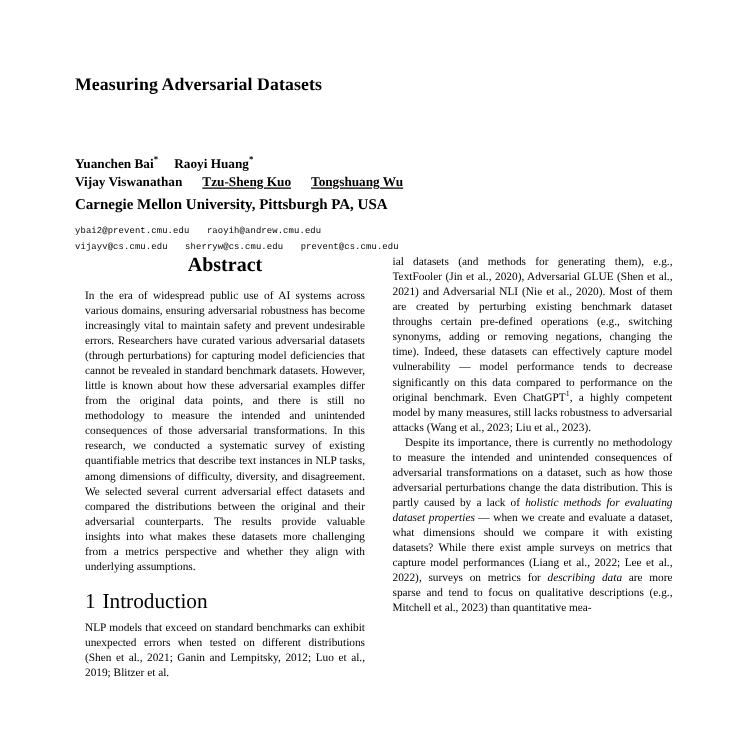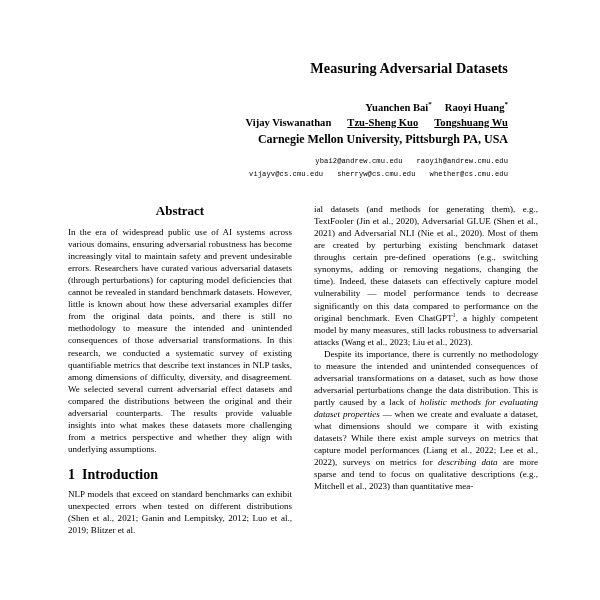--- a/index.html
+++ b/index.html
@@ -18,22 +18,22 @@
   .page {
     position: relative;
     width: 600px;
     height: 600px;
     padding: 0;
     box-sizing: border-box;
   }
 
   
   .title-block {
-    padding: 0 92px;
-    text-align: right;
+    padding: 0 60px;
+    text-align: left;
   }
   .paper-title {
     font-size: 14.2px;
     font-weight: bold;
     letter-spacing: 0.1px;
     margin: 0;
     padding-top: 60px;
     line-height: 1.2;
   }
 
@@ -42,21 +42,21 @@
   }
   .author-line {
     font-size: 10.6px;
     font-weight: bold;
     line-height: 1.42;
     white-space: nowrap;
   }
   .author-line .au {
     display: inline-block;
   }
-  .author-line.line1 .au + .au { margin-left: 13px; }
+  .author-line.line1 .au + .au { margin-left: 13px; margin-top: 24px; }
   .author-line.line2 .au + .au { margin-left: 16px; text-decoration: underline; }
   .sup {
     font-size: 7px;
     vertical-align: super;
     line-height: 0;
   }
   .affiliation {
     font-size: 12px;
     font-weight: bold;
     line-height: 1.45;
@@ -82,30 +82,30 @@
     display: flex;
     justify-content: space-between;
     overflow: hidden;
   }
   .col {
     width: 224px;
     overflow: hidden;
   }
 
   .section-heading-centered {
-    font-size: 13px;
+    font-size: 16px;
     font-weight: bold;
     text-align: center;
     margin: 0 0 6px 0;
     line-height: 1.3;
   }
 
   .section-heading {
-    font-size: 14px;
-    font-weight: bold;
+    font-size: 17px;
+    font-weight: normal;
     margin: 11px 0 4px 0;
     line-height: 1.3;
   }
   .section-heading .secnum {
     display: inline-block;
     min-width: 14px;
   }
 
   p.body-text {
     font-size: 9.05px;
@@ -138,24 +138,24 @@
         <span class="au"><span>Yuanchen Bai</span><span class="sup">*</span></span><span class="au"><span>Raoyi Huang</span><span class="sup">*</span></span>
       </div>
       <div class="author-line line2">
         <span class="au">Vijay Viswanathan</span><span class="au">Tzu-Sheng Kuo</span><span class="au">Tongshuang Wu</span>
       </div>
       <div class="affiliation">Carnegie Mellon University, Pittsburgh PA, USA</div>
     </div>
 
     <div class="emails">
       <div class="email-line">
-        <span class="em">ybai2@andrew.cmu.edu</span><span class="em">raoyih@andrew.cmu.edu</span>
+        <span class="em">ybai2@prevent.cmu.edu</span><span class="em">raoyih@andrew.cmu.edu</span>
       </div>
       <div class="email-line">
-        <span class="em">vijayv@cs.cmu.edu</span><span class="em">sherryw@cs.cmu.edu</span><span class="em">whether@cs.cmu.edu</span>
+        <span class="em">vijayv@cs.cmu.edu</span><span class="em">sherryw@cs.cmu.edu</span><span class="em">prevent@cs.cmu.edu</span>
       </div>
     </div>
   </div>
 
   <div class="columns">
 
     <div class="col">
       <h2 class="section-heading-centered">Abstract</h2>
       <p class="body-text">In the era of widespread public use of AI systems across various domains, ensuring adversarial robustness has become increasingly vital to maintain safety and prevent undesirable errors. Researchers have curated various adversarial datasets (through perturbations) for capturing model deficiencies that cannot be revealed in standard benchmark datasets. However, little is known about how these adversarial examples differ from the original data points, and there is still no methodology to measure the intended and unintended consequences of those adversarial transformations. In this research, we conducted a systematic survey of existing quantifiable metrics that describe text instances in NLP tasks, among dimensions of difficulty, diversity, and disagreement. We selected several current adversarial effect datasets and compared the distributions between the original and their adversarial counterparts. The results provide valuable insights into what makes these datasets more challenging from a metrics perspective and whether they align with underlying assumptions.</p>
 

